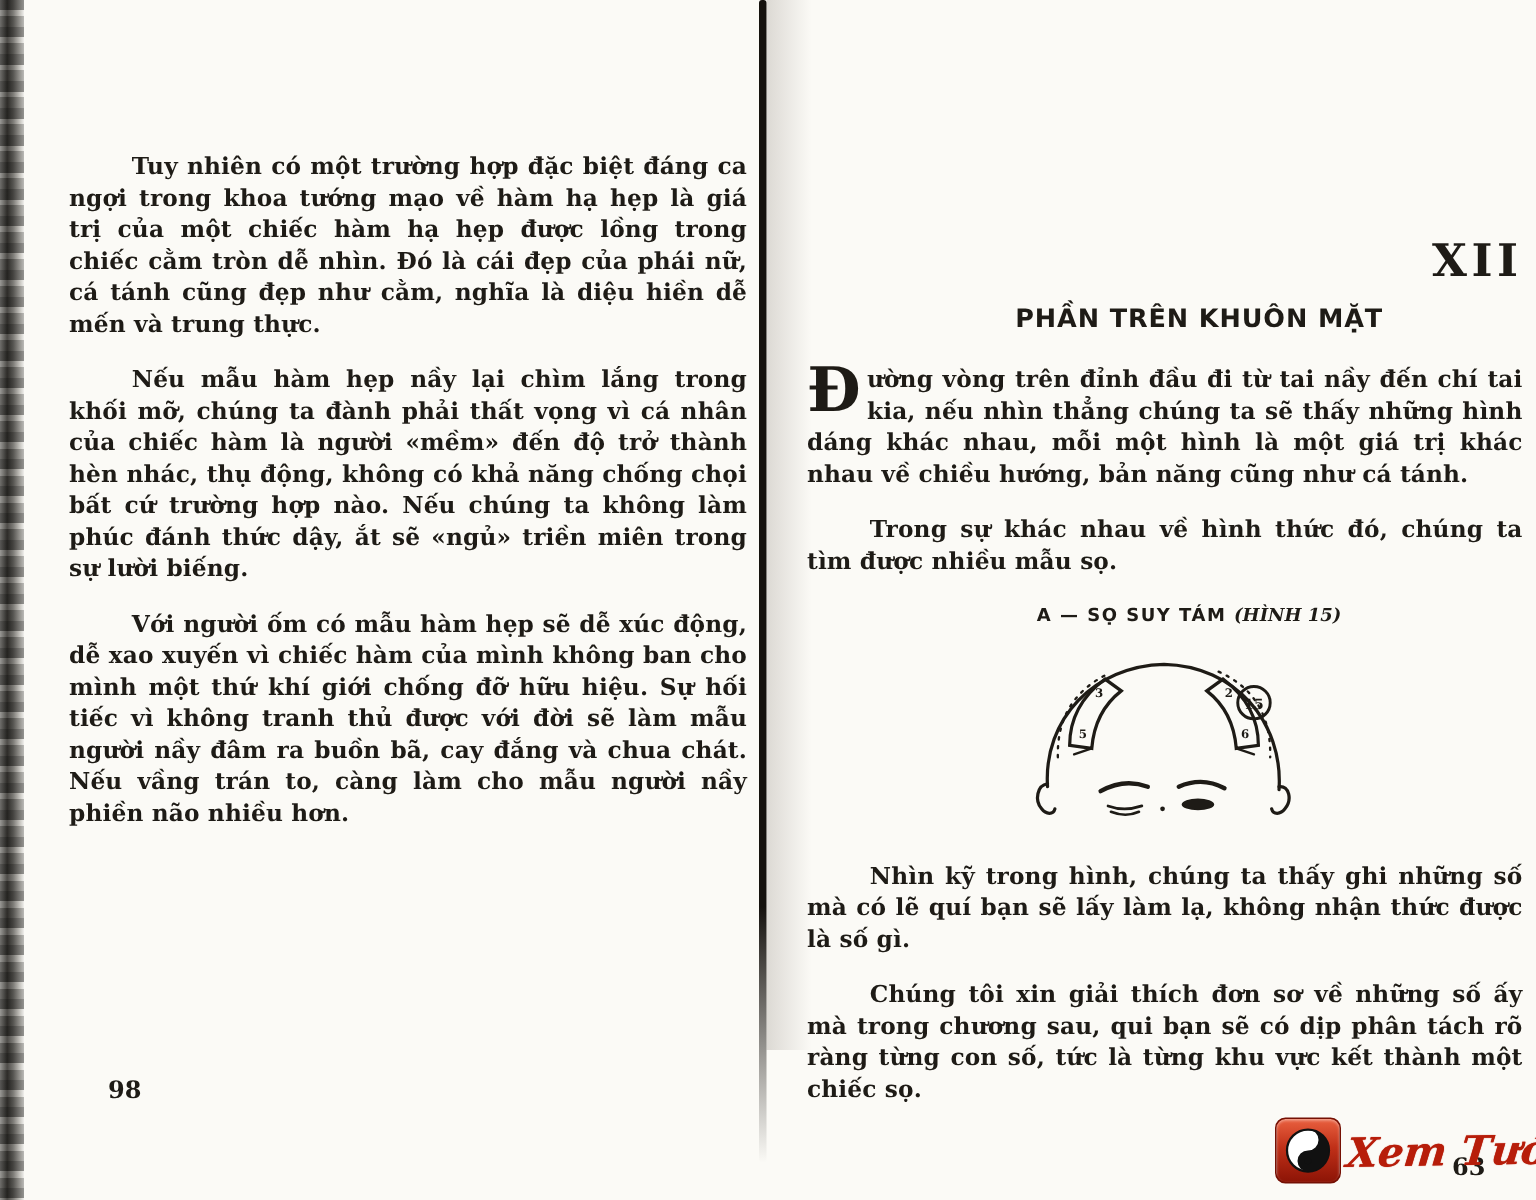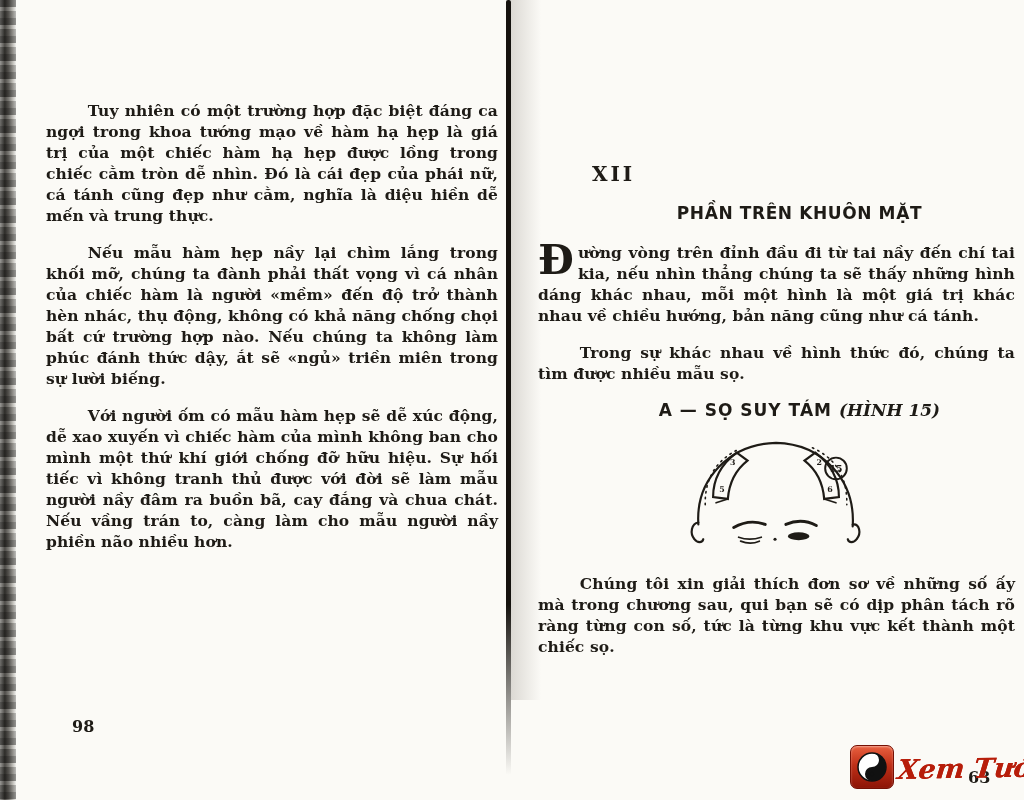--- a/index.html
+++ b/index.html
@@ -23,33 +23,33 @@
     border-radius:2px;
   }
   .gutter-shadow{
     position:absolute;left:511px;top:0;width:30px;height:700px;
     background:linear-gradient(90deg,rgba(110,100,90,.22),rgba(110,100,90,0));
   }
   .col{position:absolute;text-align:justify;font-size:15.5px;line-height:21px;font-weight:700;letter-spacing:.1px;}
   .col p{margin:16px 0 15px 0;text-indent:2.7em;}
   .left-col{left:46px;top:84px;width:452px;}
   .right-col{left:538px;top:148px;width:477px;}
-  .chapter-no{text-align:left;font-size:20px;font-weight:700;letter-spacing:3px;margin:0 0 26px 0;text-indent:0;}
+  .chapter-no{text-align:right;font-size:30px;font-weight:700;letter-spacing:3px;margin:0 0 26px 0;text-indent:0;}
   .chapter-title{
     text-align:center;font-family:"DejaVu Sans", sans-serif;
     font-size:17px;font-weight:800;line-height:25px;letter-spacing:.6px;
     margin:0 0 28px 0;text-indent:0;
   }
   .dropcap{
     float:left;font-size:41px;line-height:33px;font-weight:700;
     padding:2px 4px 0 0;
   }
   .sec-head{
     text-align:center;font-family:"DejaVu Sans", sans-serif;
-    font-size:17px;font-weight:800;letter-spacing:1px;
+    font-size:12px;font-weight:800;letter-spacing:1px;
     margin:6px 0 16px 0;text-indent:0;
   }
   .sec-head .fig-ref{font-family:"DejaVu Serif", serif;font-style:italic;letter-spacing:0;}
   .figure-wrap{text-align:center;margin:4px 0 12px 0;text-indent:0;}
   .figure-wrap svg{display:inline-block;}
   .pageno{position:absolute;font-size:16px;font-weight:700;}
   .pageno-left{left:72px;top:717px;}
   .pageno-right{left:968px;top:768px;}
   
   .watermark{position:absolute;left:850px;top:745px;display:flex;align-items:center;gap:4px;}
@@ -127,20 +127,21 @@
       <g font-family="DejaVu Serif, serif" font-weight="700" fill="#1e1b16">
         <text x="150" y="37" font-size="9.5" text-anchor="middle">15</text>
         <text x="45" y="29" font-size="8" text-anchor="middle">3</text>
         <text x="34" y="57" font-size="8" text-anchor="middle">5</text>
         <text x="133" y="29" font-size="8" text-anchor="middle">2</text>
         <text x="144" y="57" font-size="8" text-anchor="middle">6</text>
       </g>
     </svg>
   </div>
 
+  <p>Nhìn kỹ trong hình, chúng ta thấy ghi những số mà có lẽ quí bạn sẽ lấy làm lạ, không nhận thức được là số gì.</p>
   <p>Chúng tôi xin giải thích đơn sơ về những số ấy mà trong chương sau, qui bạn sẽ có dịp phân tách rõ ràng từng con số, tức là từng khu vực kết thành một chiếc sọ.</p>
 </div>
 
 <div class="pageno pageno-left">98</div>
 <div class="pageno pageno-right">63</div>
 
 <div class="watermark">
   <div class="wm-icon">
     <svg width="32" height="32" viewBox="0 0 32 32">
       <circle cx="16" cy="16" r="14" fill="#ffffff" stroke="#111" stroke-width="1.5"></circle>

